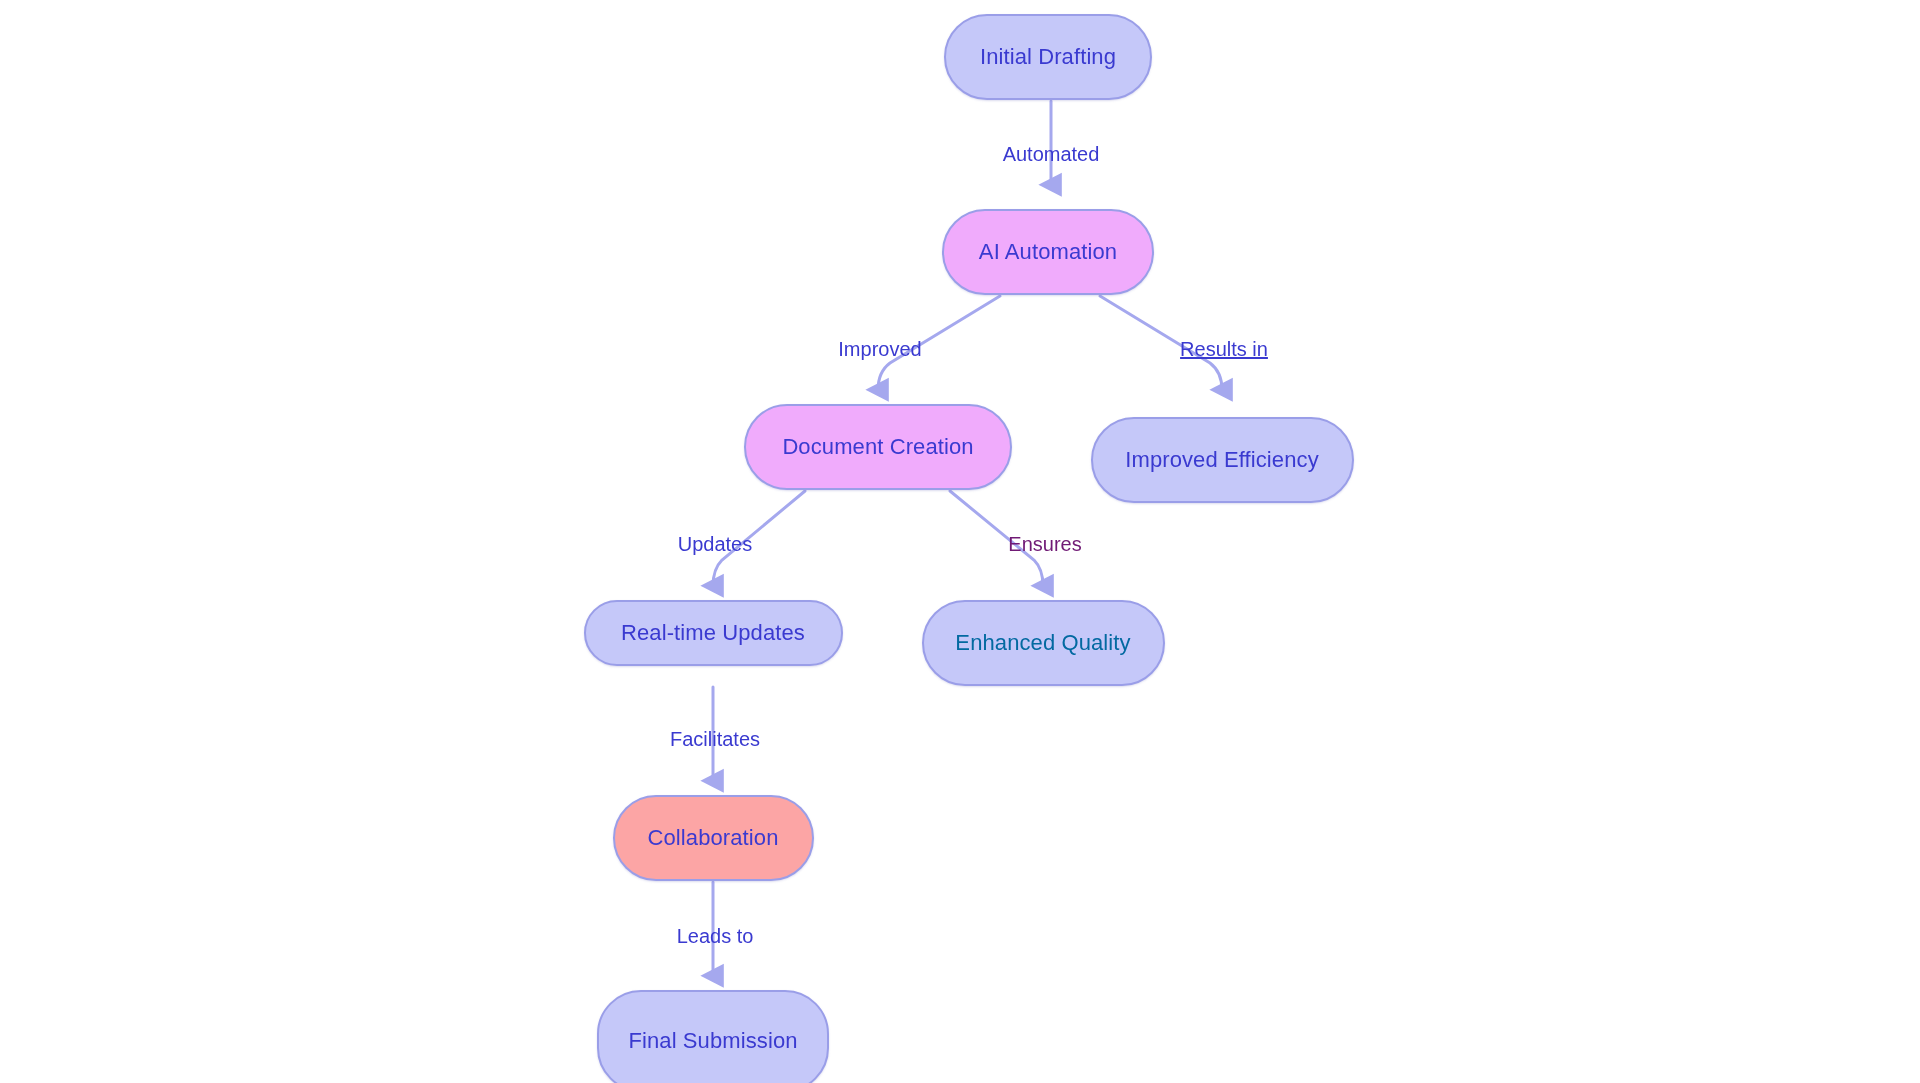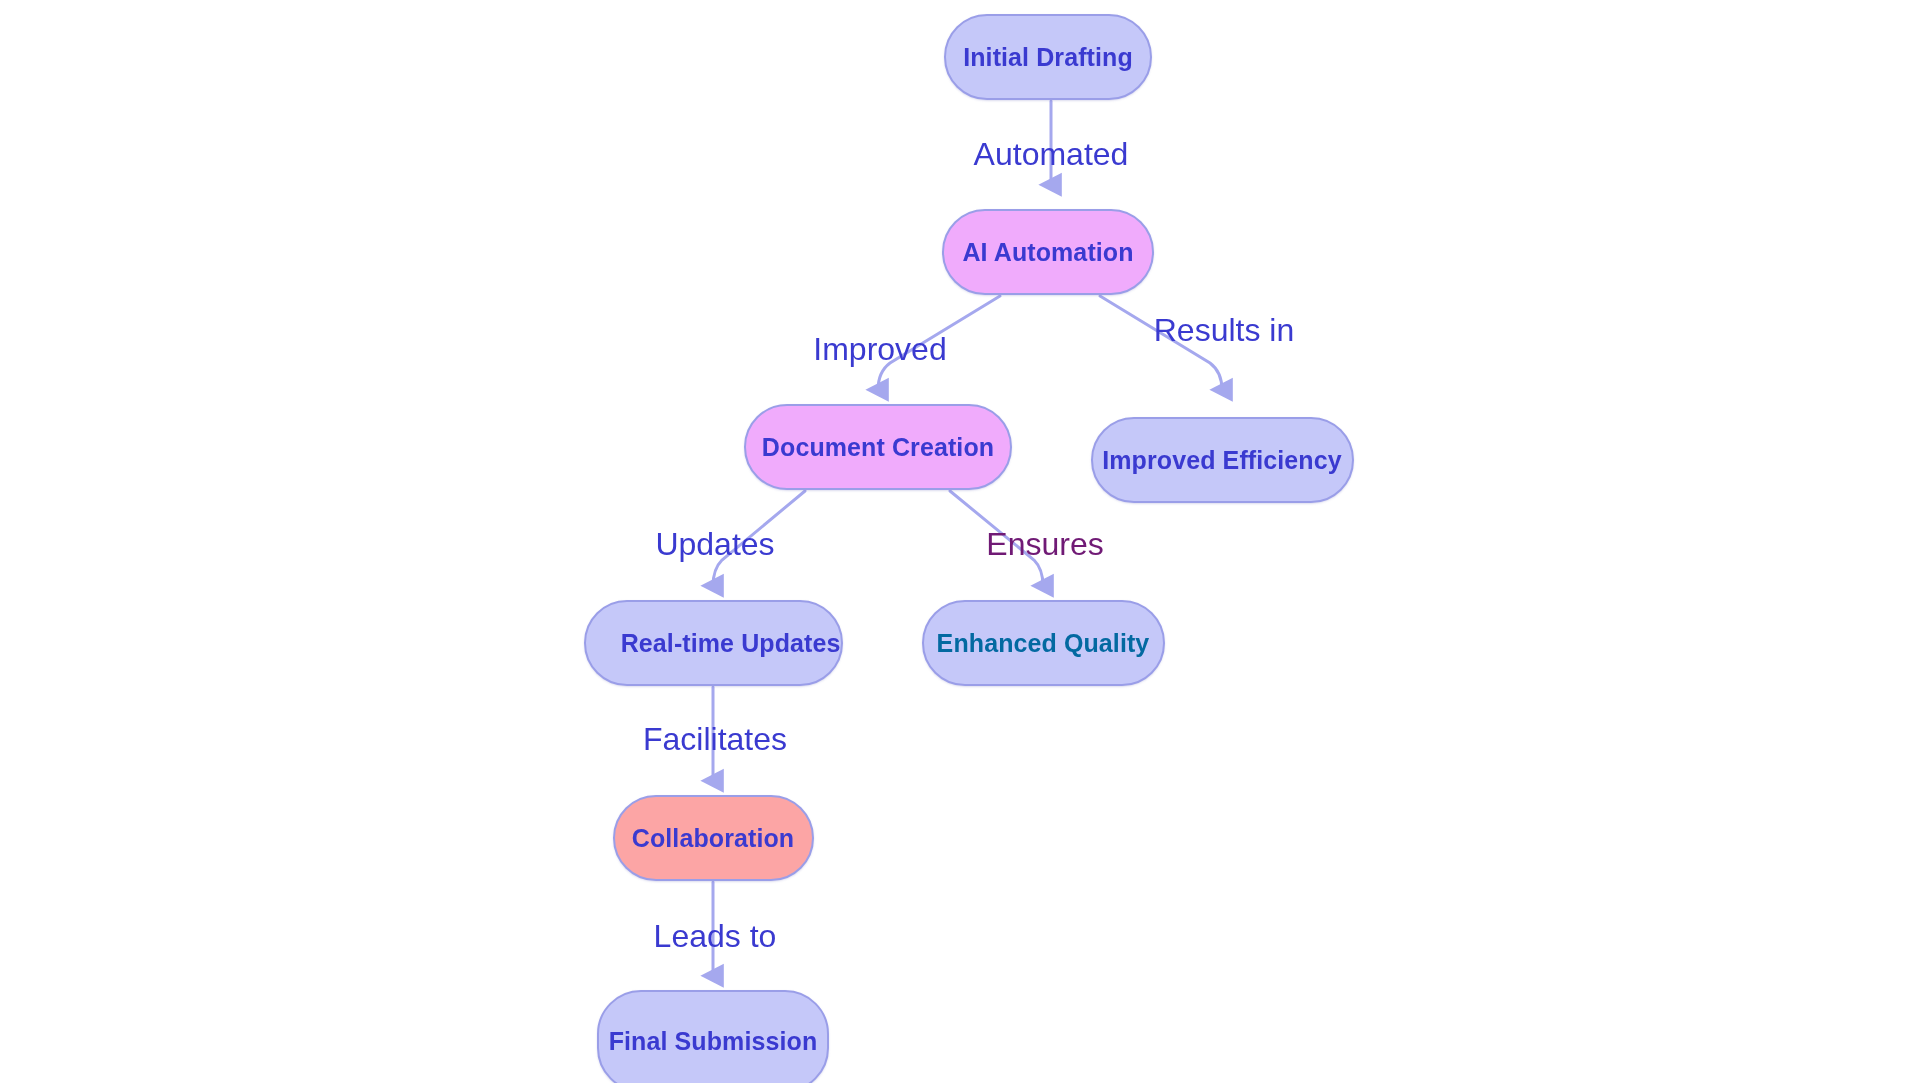--- a/index.html
+++ b/index.html
@@ -34,31 +34,31 @@
     align-items: center;
     justify-content: center;
     background: #c5c8f9;
     border: 2px solid #9a9ee8;
     border-radius: 44px;
     box-shadow: 0 1px 2px rgba(120,120,190,0.25);
   }
   .node-label {
     color: #3a3ad0;
     font-family: "Liberation Sans", sans-serif;
-    font-size: 25px;
-    font-weight: 700;
+    font-size: 22px;
+    font-weight: 400;
     letter-spacing: 0.1px;
     white-space: nowrap;
     line-height: 1;
   }
   .edge-label {
     position: absolute;
     color: #3a3ad0;
     font-family: "Liberation Sans", sans-serif;
-    font-size: 32px;
+    font-size: 20px;
     font-weight: 400;
     white-space: nowrap;
     line-height: 1;
     transform: translate(-50%, -50%);
     background: transparent;
   }
 </style>
 </head>
 <body>
 
@@ -87,36 +87,36 @@
       </div>
       <div class="node" style="left: 942px; top: 209px; width: 212px; height: 86px; background: #f0abfc; border-color: rgb(154, 158, 232);">
         <span class="node-label" style="color: rgb(58, 58, 208);">AI Automation</span>
       </div>
       <div class="node" style="left: 744px; top: 404px; width: 268px; height: 86px; background: #f0abfc; border-color: rgb(154, 158, 232);">
         <span class="node-label" style="color: rgb(58, 58, 208);">Document Creation</span>
       </div>
       <div class="node" style="left: 1090.5px; top: 417px; width: 263px; height: 86px; background: rgb(197, 200, 249); border-color: rgb(154, 158, 232);">
         <span class="node-label" style="color: rgb(58, 58, 208);">Improved Efficiency</span>
       </div>
-      <div class="node" style="left: 583.5px; top: 600px; width: 259px; height: 86px; background: rgb(197, 200, 249); border-color: rgb(154, 158, 232); justify-content: flex-end;">
+      <div class="node" style="left: 583.5px; top: 600px; width: 259px; height: 66px; background: rgb(197, 200, 249); border-color: rgb(154, 158, 232);">
         <span class="node-label" style="color: rgb(58, 58, 208);">Real-time Updates</span>
       </div>
       <div class="node" style="left: 921.5px; top: 600px; width: 243px; height: 86px; background: rgb(197, 200, 249); border-color: rgb(154, 158, 232);">
         <span class="node-label" style="color: #0369a1;">Enhanced Quality</span>
       </div>
       <div class="node" style="left: 612.5px; top: 795px; width: 201px; height: 86px; background: #fca5a5; border-color: rgb(154, 158, 232);">
         <span class="node-label" style="color: rgb(58, 58, 208);">Collaboration</span>
       </div>
       <div class="node" style="left: 597px; top: 990px; width: 232px; height: 102px; background: rgb(197, 200, 249); border-color: rgb(154, 158, 232);">
         <span class="node-label" style="color: rgb(58, 58, 208);">Final Submission</span>
       </div>
     </div>
   <div id="edge-label-layer">
       <div class="edge-label" style="left: 1051px; top: 154px; color: rgb(58, 58, 208);">Automated</div>
       <div class="edge-label" style="left: 880px; top: 349px; color: rgb(58, 58, 208);">Improved</div>
-      <div class="edge-label" style="left: 1224px; top: 330px; color: rgb(58, 58, 208);">Results in</div>
+      <div class="edge-label" style="left: 1224px; top: 349px; color: rgb(58, 58, 208); text-decoration: underline;">Results in</div>
       <div class="edge-label" style="left: 715px; top: 544px; color: rgb(58, 58, 208);">Updates</div>
       <div class="edge-label" style="left: 1045px; top: 544px; color: #701a75; text-align: center;">Ensures</div>
       <div class="edge-label" style="left: 715px; top: 739px; color: rgb(58, 58, 208);">Facilitates</div>
       <div class="edge-label" style="left: 715px; top: 936px; color: rgb(58, 58, 208);">Leads to</div>
     </div>
 
 </div>
 
 </body></html>

